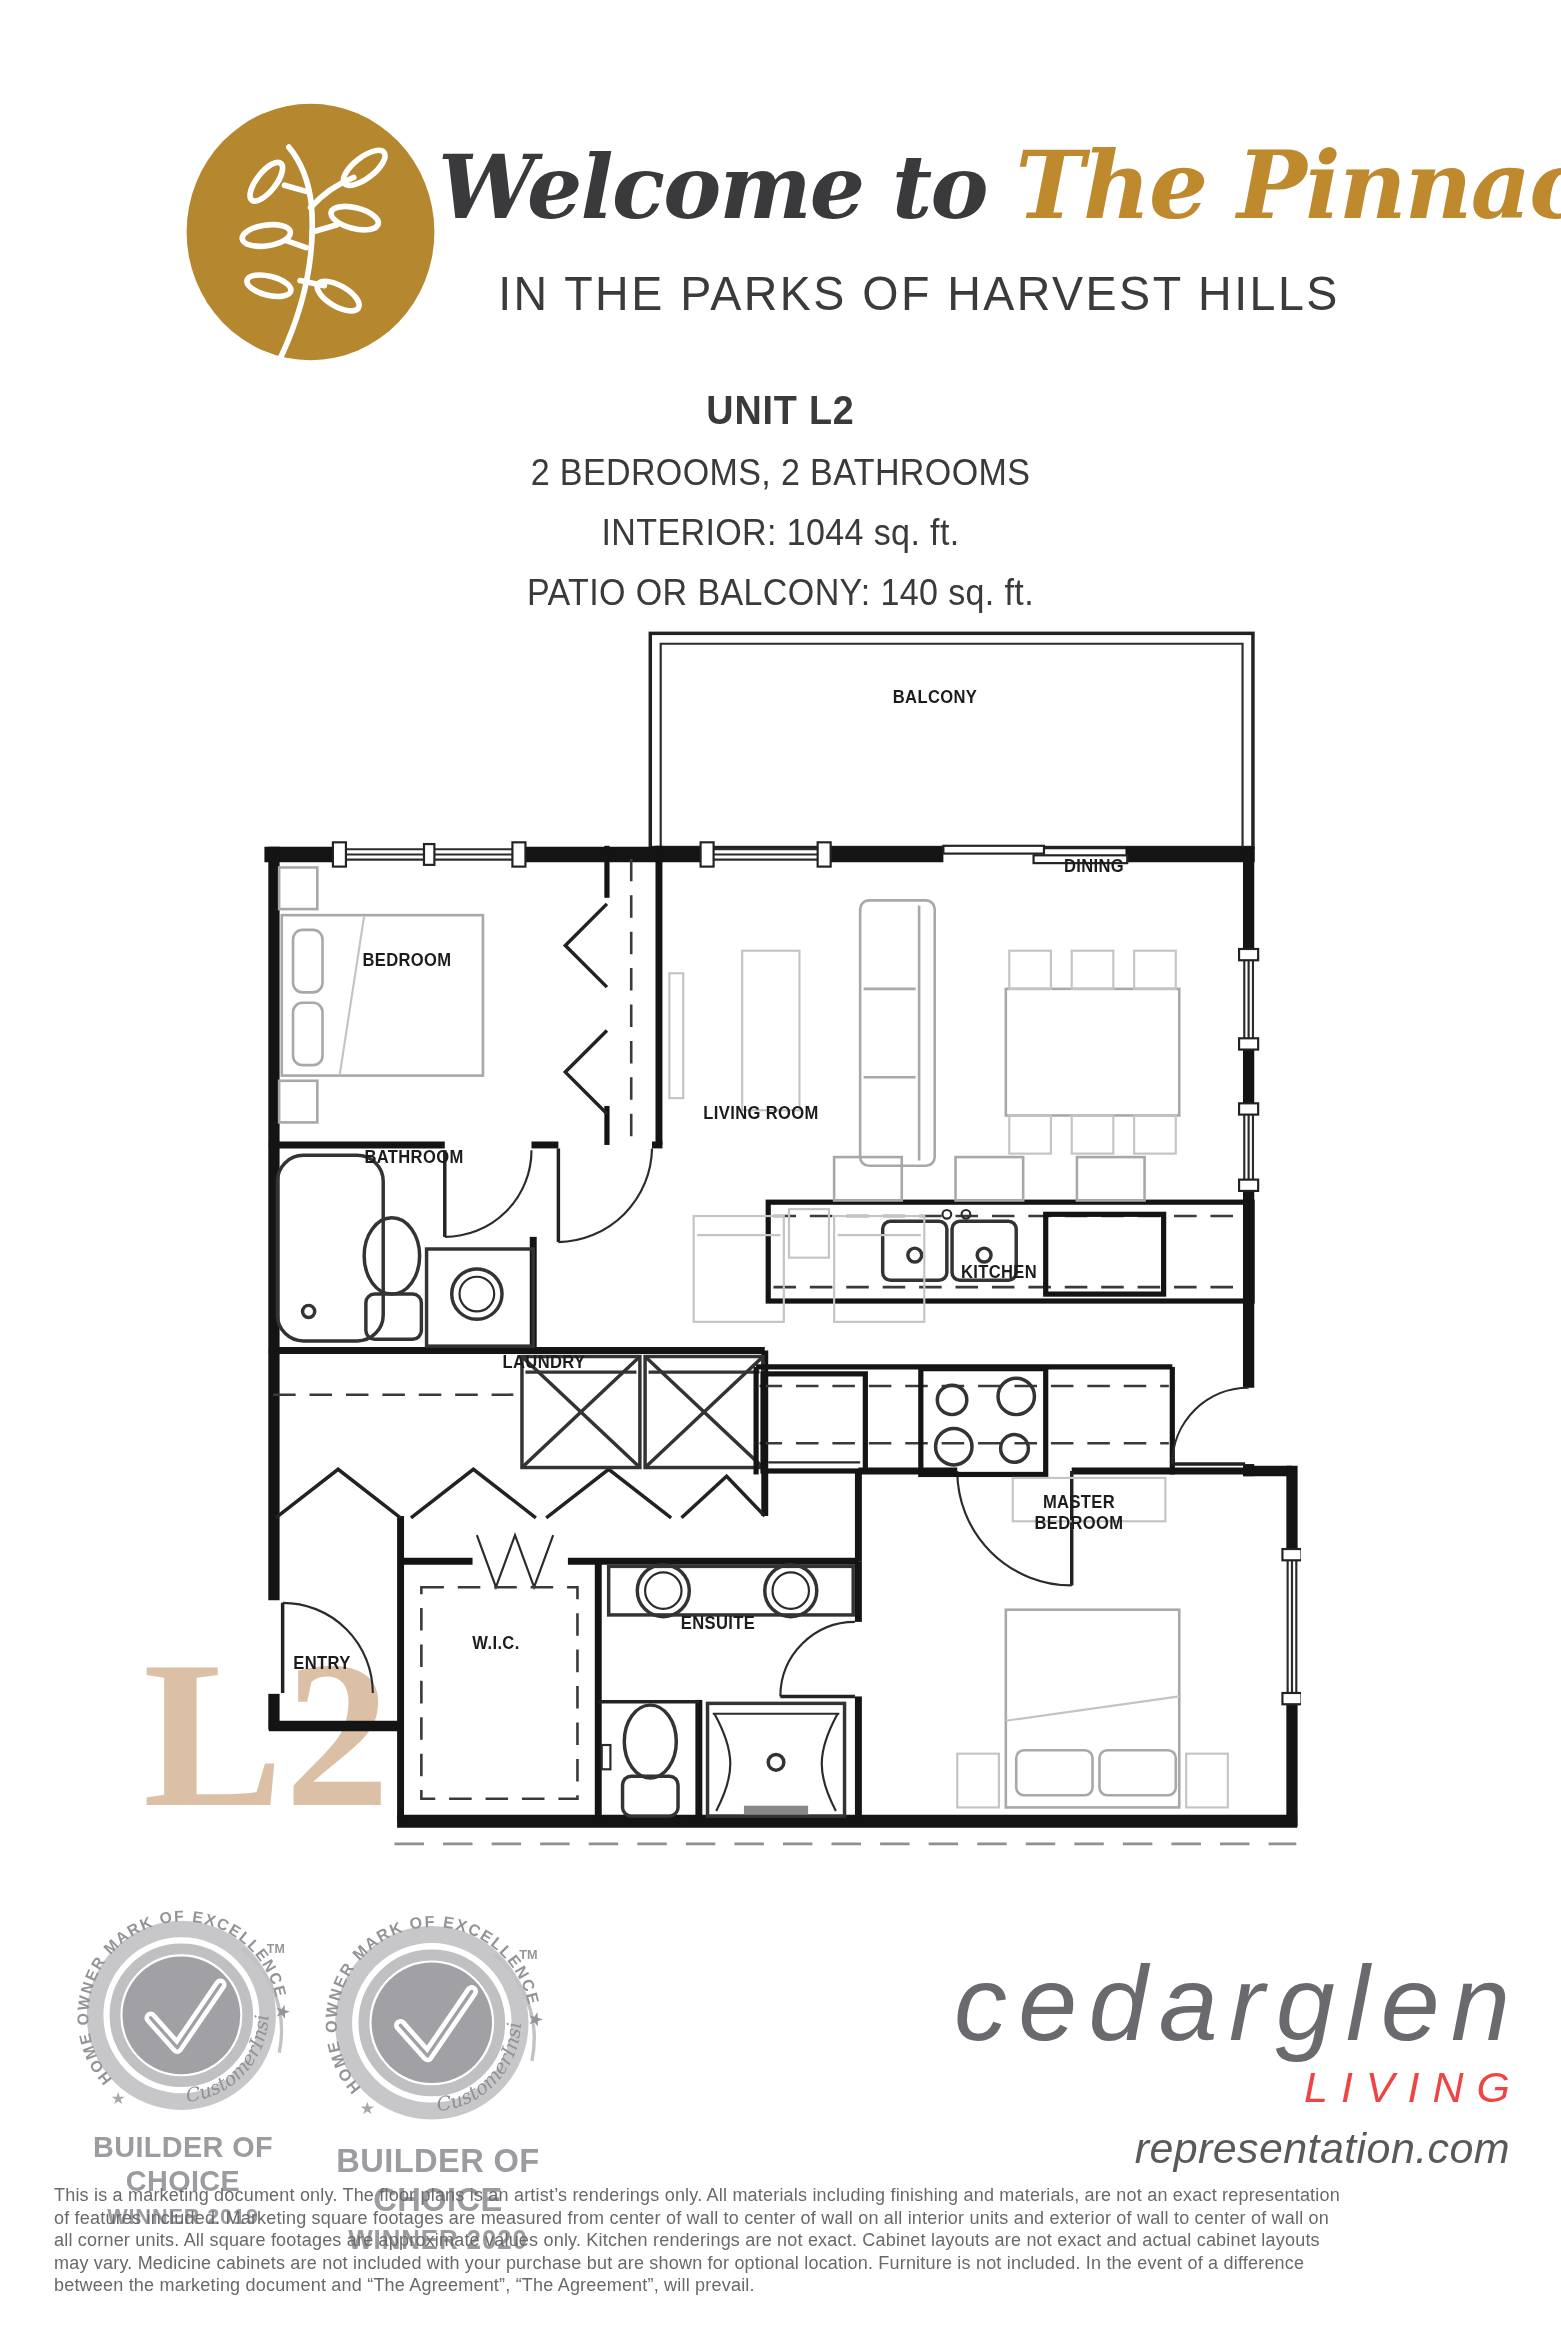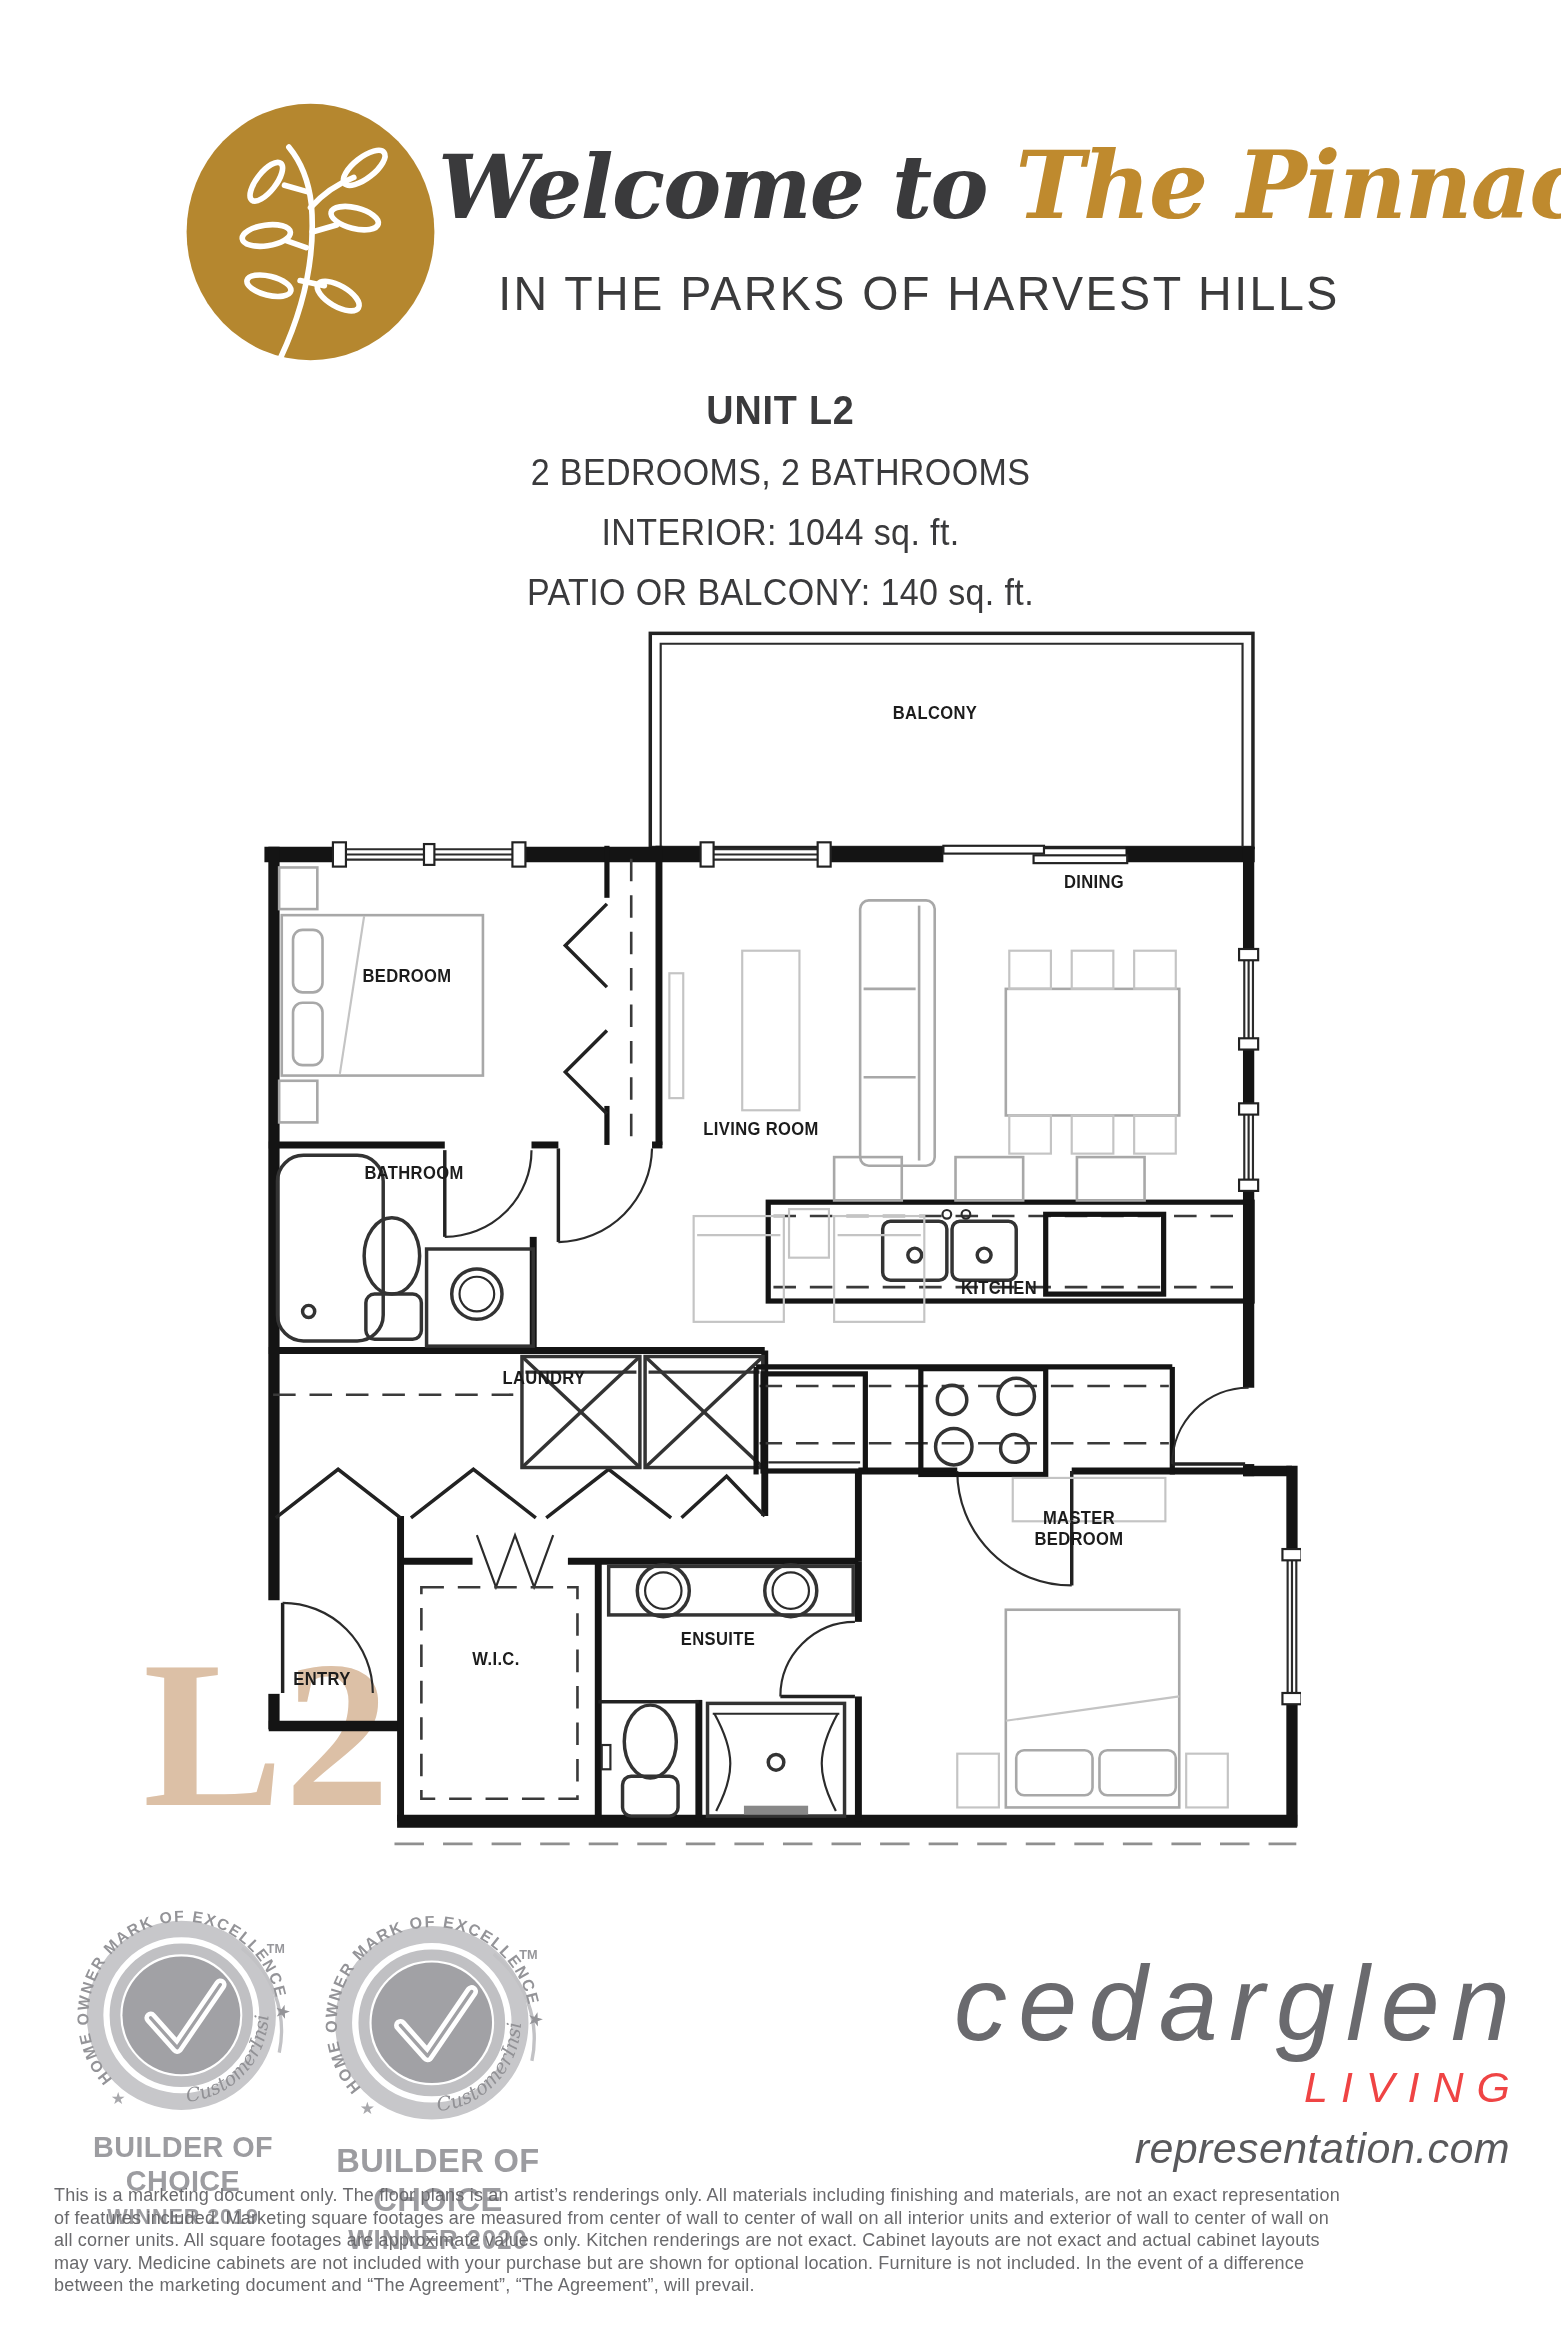--- a/index.html
+++ b/index.html
@@ -19,21 +19,21 @@
   .unit-block{position:absolute;left:0;top:387px;width:1561px;text-align:center;color:#3a3a3c;
               transform:scaleX(0.92);transform-origin:50% 0;}
   .unit-name{font-size:41px;font-weight:bold;letter-spacing:0.9px;}
   .unit-line{font-size:37px;margin-top:18px;letter-spacing:0.4px;}
 
   
   .plan-wrap{position:absolute;left:0;top:0;width:1561px;height:2342px;}
   .watermark{position:absolute;left:143px;top:1629px;font-size:210px;line-height:1;
              font-family:Liberation Serif, serif;font-weight:bold;letter-spacing:1.7px;color:#dcc0a6;z-index:1;}
   .plan-svg{position:absolute;left:147px;top:616px;width:1154px;height:1240px;z-index:2;}
-  #room-labels{position:absolute;left:147px;top:596px;width:1154px;height:1240px;z-index:3;}
+  #room-labels{position:absolute;left:147px;top:580px;width:1154px;height:1240px;z-index:3;}
   .room-label{position:absolute;transform:translate(-50%,-50%) scaleX(0.92);font-size:18px;font-weight:bold;
               color:#1c1c1c;letter-spacing:0.4px;white-space:pre-line;text-align:center;line-height:1.15;}
 
   .wall{stroke:#141414;fill:none;}
   .thin{stroke:#2b2b2b;stroke-width:2.5;fill:none;}
   .med{stroke:#222;stroke-width:4;fill:none;}
   .fix{stroke:#333;stroke-width:4;fill:none;}
   .furn{stroke:#a8a8a8;stroke-width:3;fill:none;}
   .furnl{stroke:#c4c4c4;stroke-width:2.5;fill:none;}
   .dash{stroke:#3a3a3a;stroke-width:3;fill:none;stroke-dasharray:26 16;}

